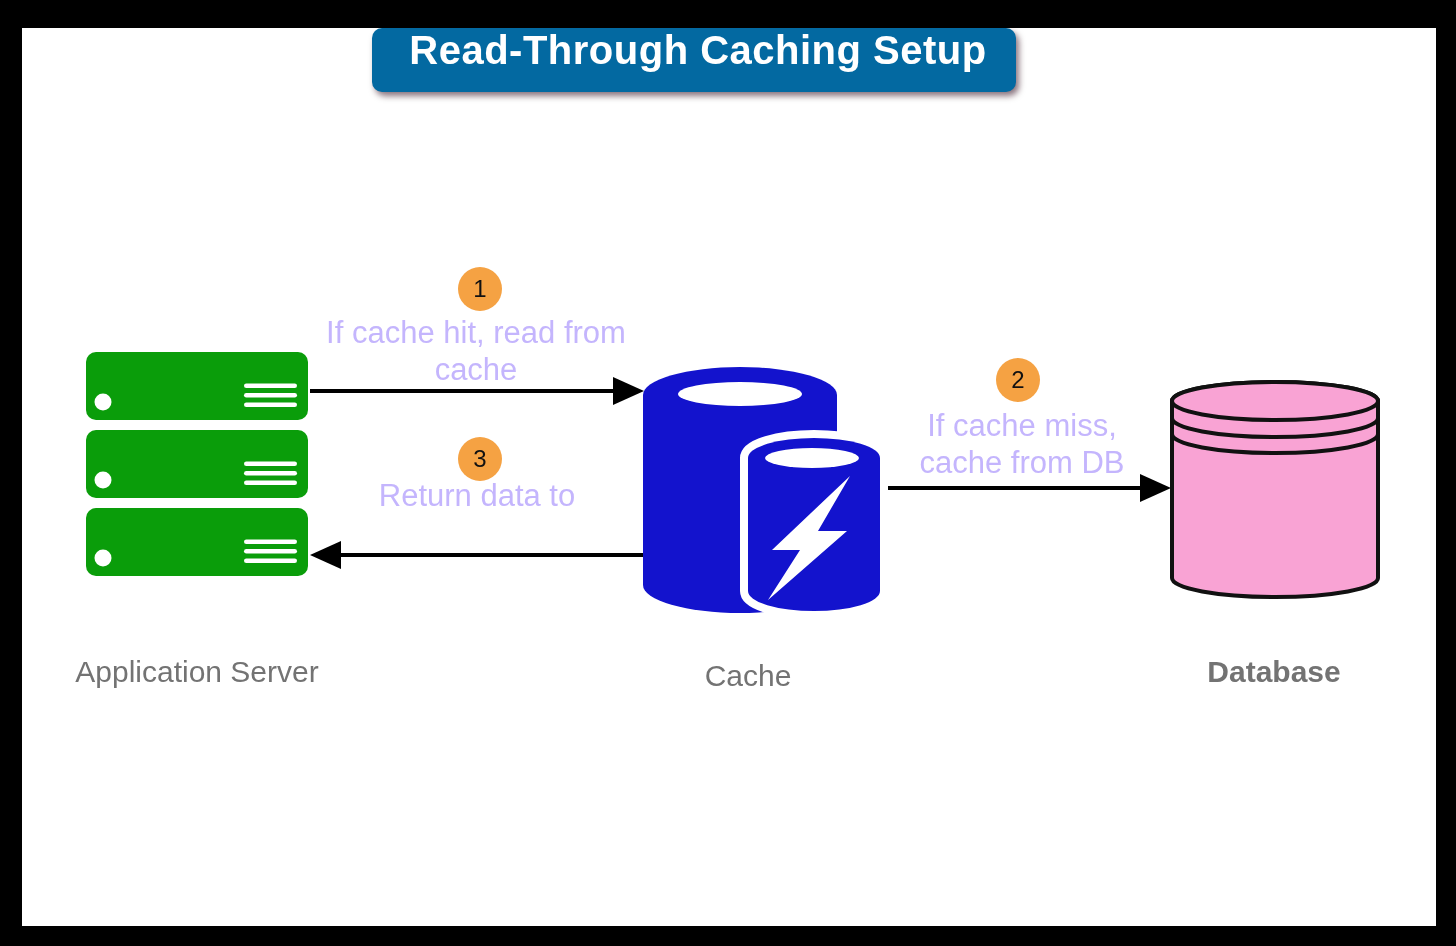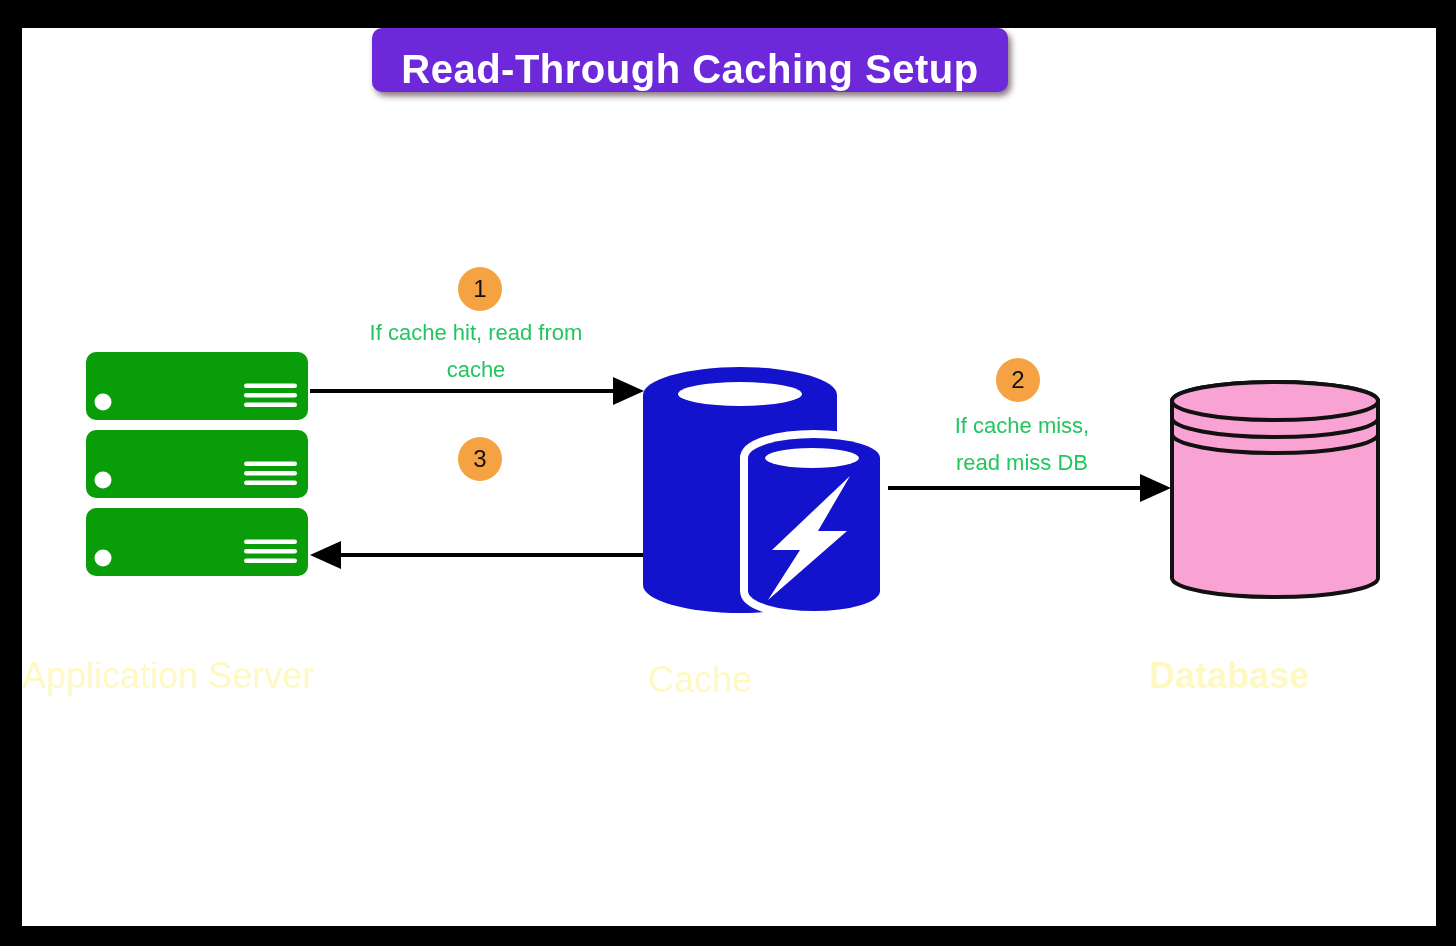--- a/index.html
+++ b/index.html
@@ -7,42 +7,42 @@
     width:1456px;height:946px;position:relative;
     background:#000;overflow:hidden;
     font-family:"Liberation Sans", sans-serif;
   }
   .canvas{
     position:absolute;left:22px;top:28px;width:1414px;height:898px;
     background:#ffffff;
   }
   .banner{
     position:absolute;left:372px;top:28px;width:636px;height:64px;
-    background:#6d28d9;border-radius:10px;
+    background:#0369a1;border-radius:10px;
     box-shadow:3px 4px 6px rgba(40,0,20,.55);
-    display:flex;align-items:flex-end;justify-content:center;
+    display:flex;align-items:flex-start;justify-content:center;padding-left:8px;
   }
   .banner span{
     color:#ffffff;font-size:40px;font-weight:600;letter-spacing:.5px;
     white-space:nowrap;
   }
   .gfx{position:absolute;left:0;top:0;}
   .step-badge{
     position:absolute;width:44px;height:44px;border-radius:50%;
     background:#F5A243;color:#111;
     display:flex;align-items:center;justify-content:center;
     font-size:24px;font-weight:400;
   }
   .step-text{
-    position:absolute;text-align:center;color:#22c55e;
-    font-size:22px;line-height:37px;
+    position:absolute;text-align:center;color:#c4b5fd;
+    font-size:31px;line-height:37px;
   }
   .node-label{
-    position:absolute;text-align:left;color:#fef9c3;
-    font-size:36px;
+    position:absolute;text-align:center;color:#737373;
+    font-size:30px;
   }
 </style>
 </head>
 <body>
 
 <div class="canvas"></div>
 
 <div class="banner">
   <span>Read-Through Caching Setup</span>
 </div>
@@ -118,20 +118,21 @@
 <div class="step-badge" style="left:458px;top:437px;">
   <span>3</span>
 </div>
 
 <div class="step-text" style="left:296px;top:314px;width:360px;">
   <div>If cache hit, read from</div>
   <div>cache</div>
 </div>
 <div class="step-text" style="left:872px;top:407px;width:300px;">
   <div>If cache miss,</div>
-  <div>read miss DB</div>
+  <div>cache from DB</div>
 </div>
 <div class="step-text" style="left:297px;top:477px;width:360px;">
+  <div>Return data to</div>
 </div>
 
 <div class="node-label" style="left:22px;top:655px;width:350px;">Application Server</div>
 <div class="node-label" style="left:648px;top:659px;width:200px;">Cache</div>
 <div class="node-label" style="left:1149px;top:655px;width:250px;font-weight:bold;">Database</div>
 
 </body></html>

